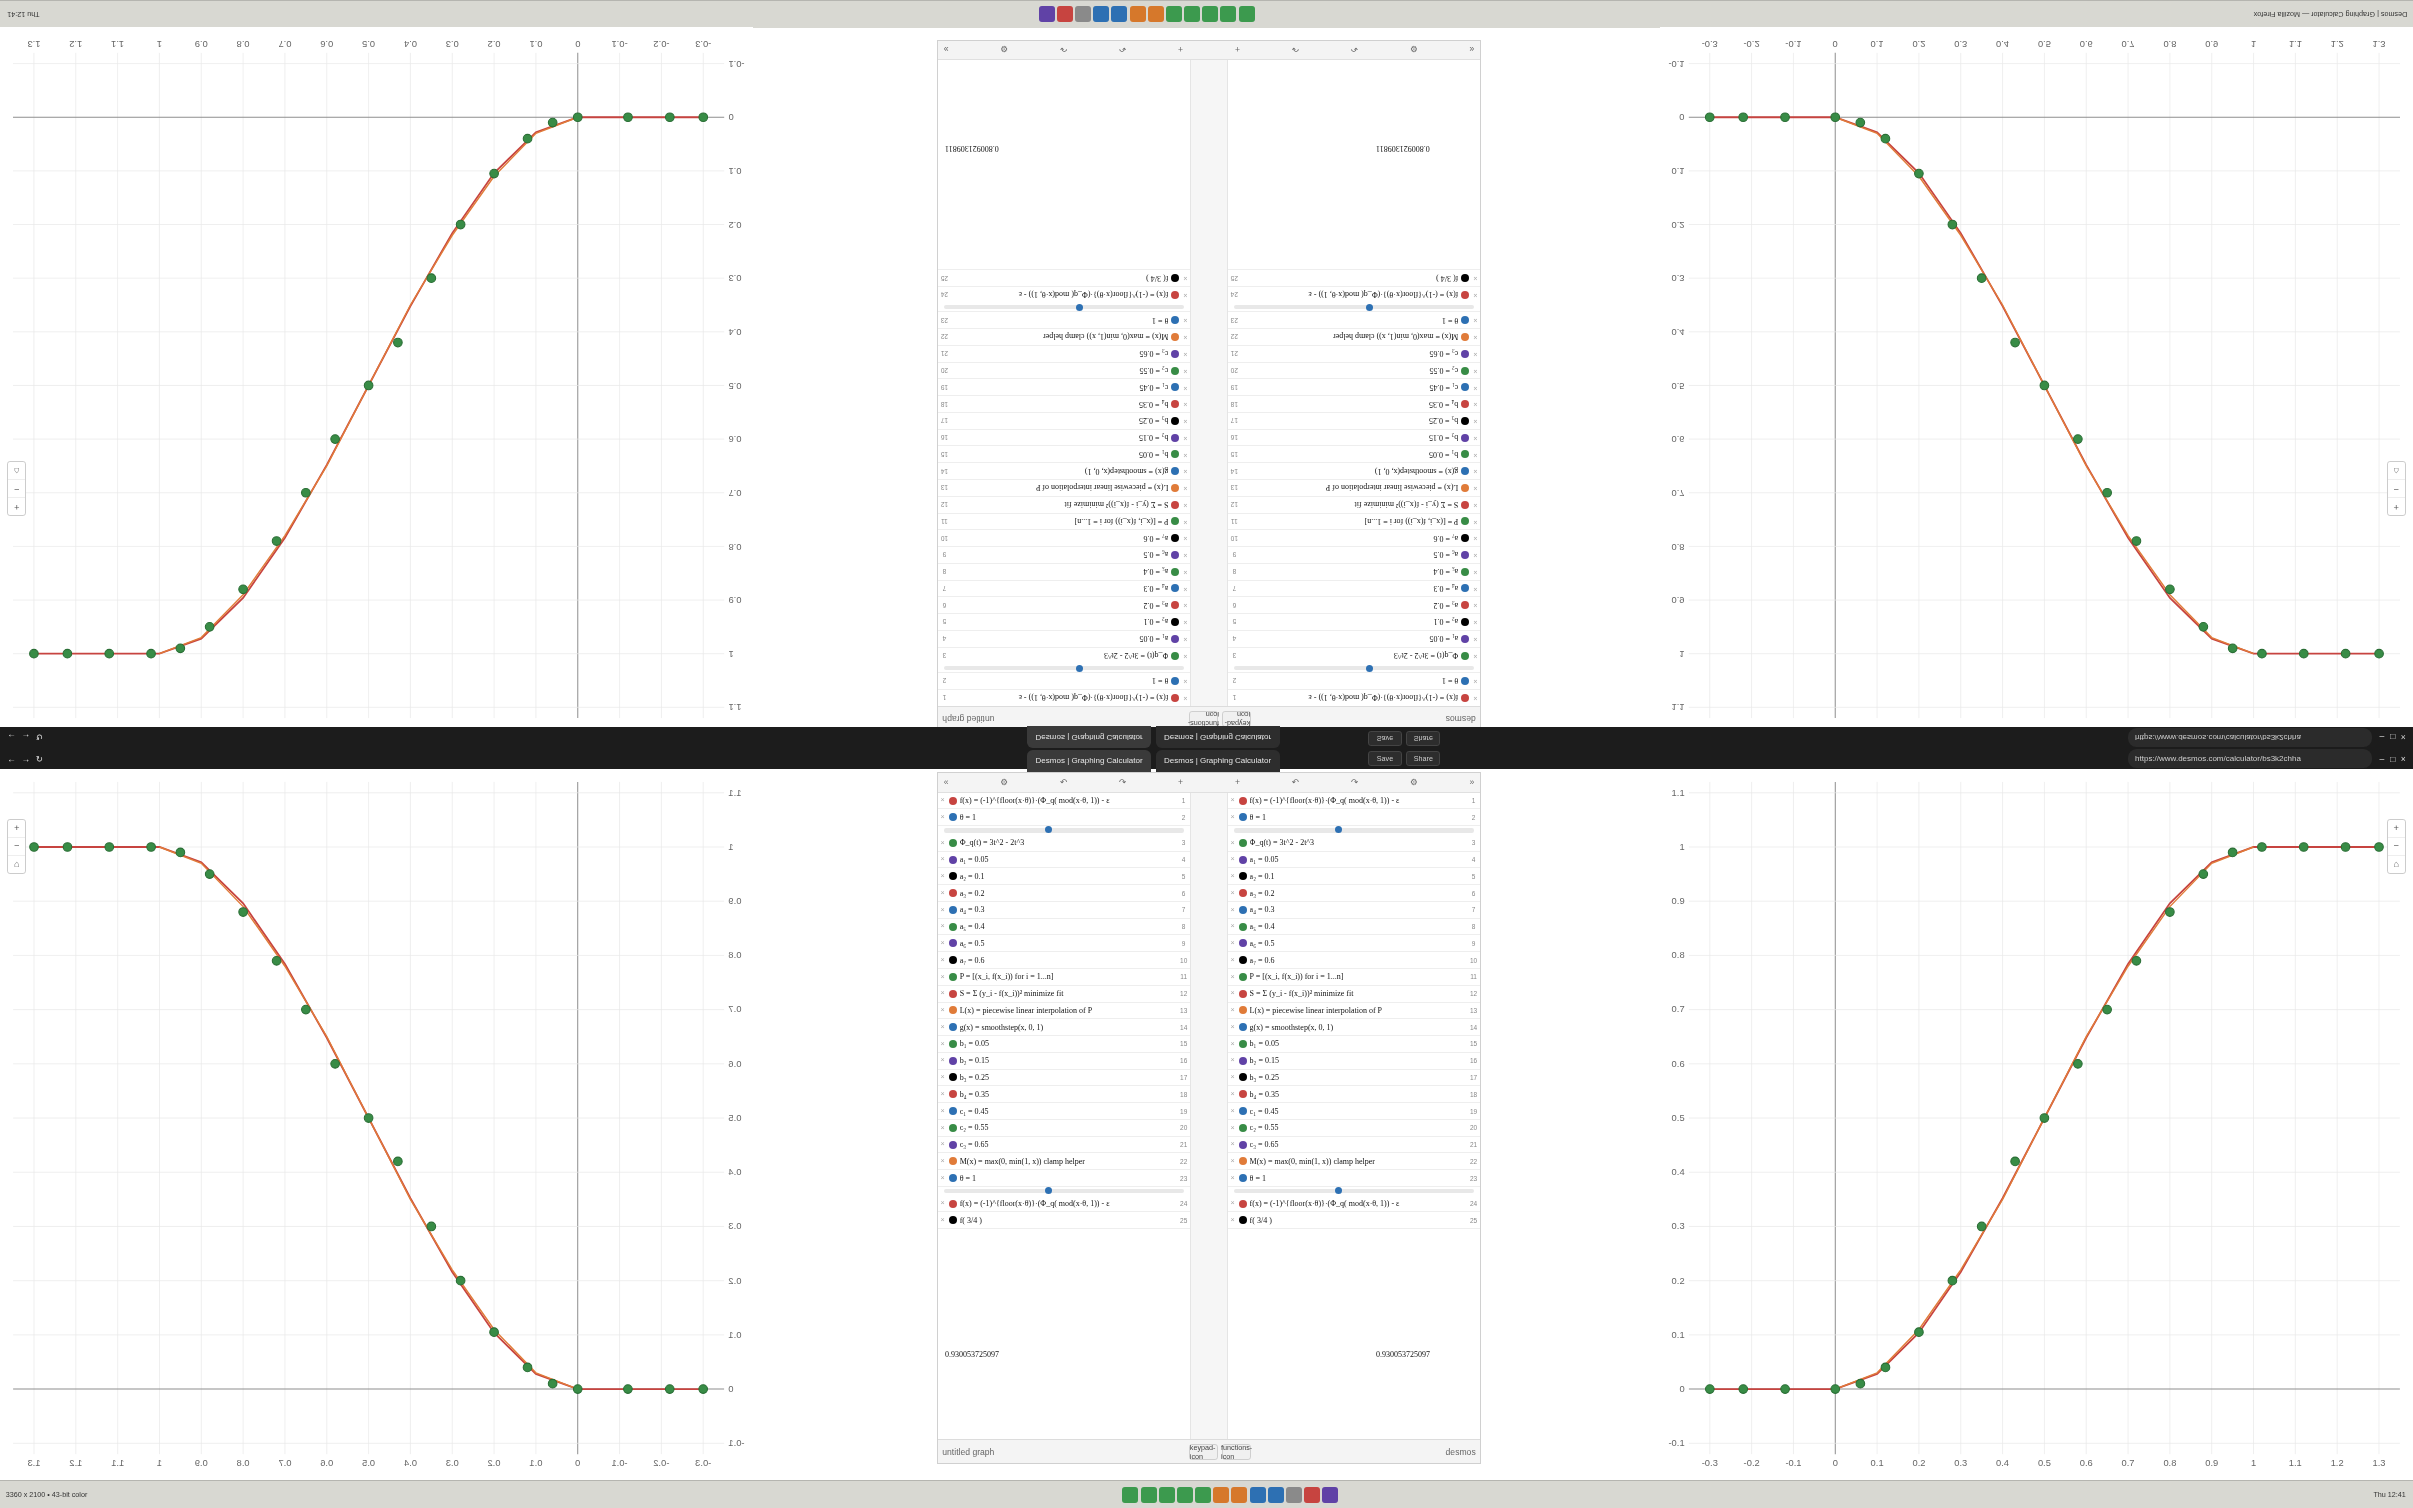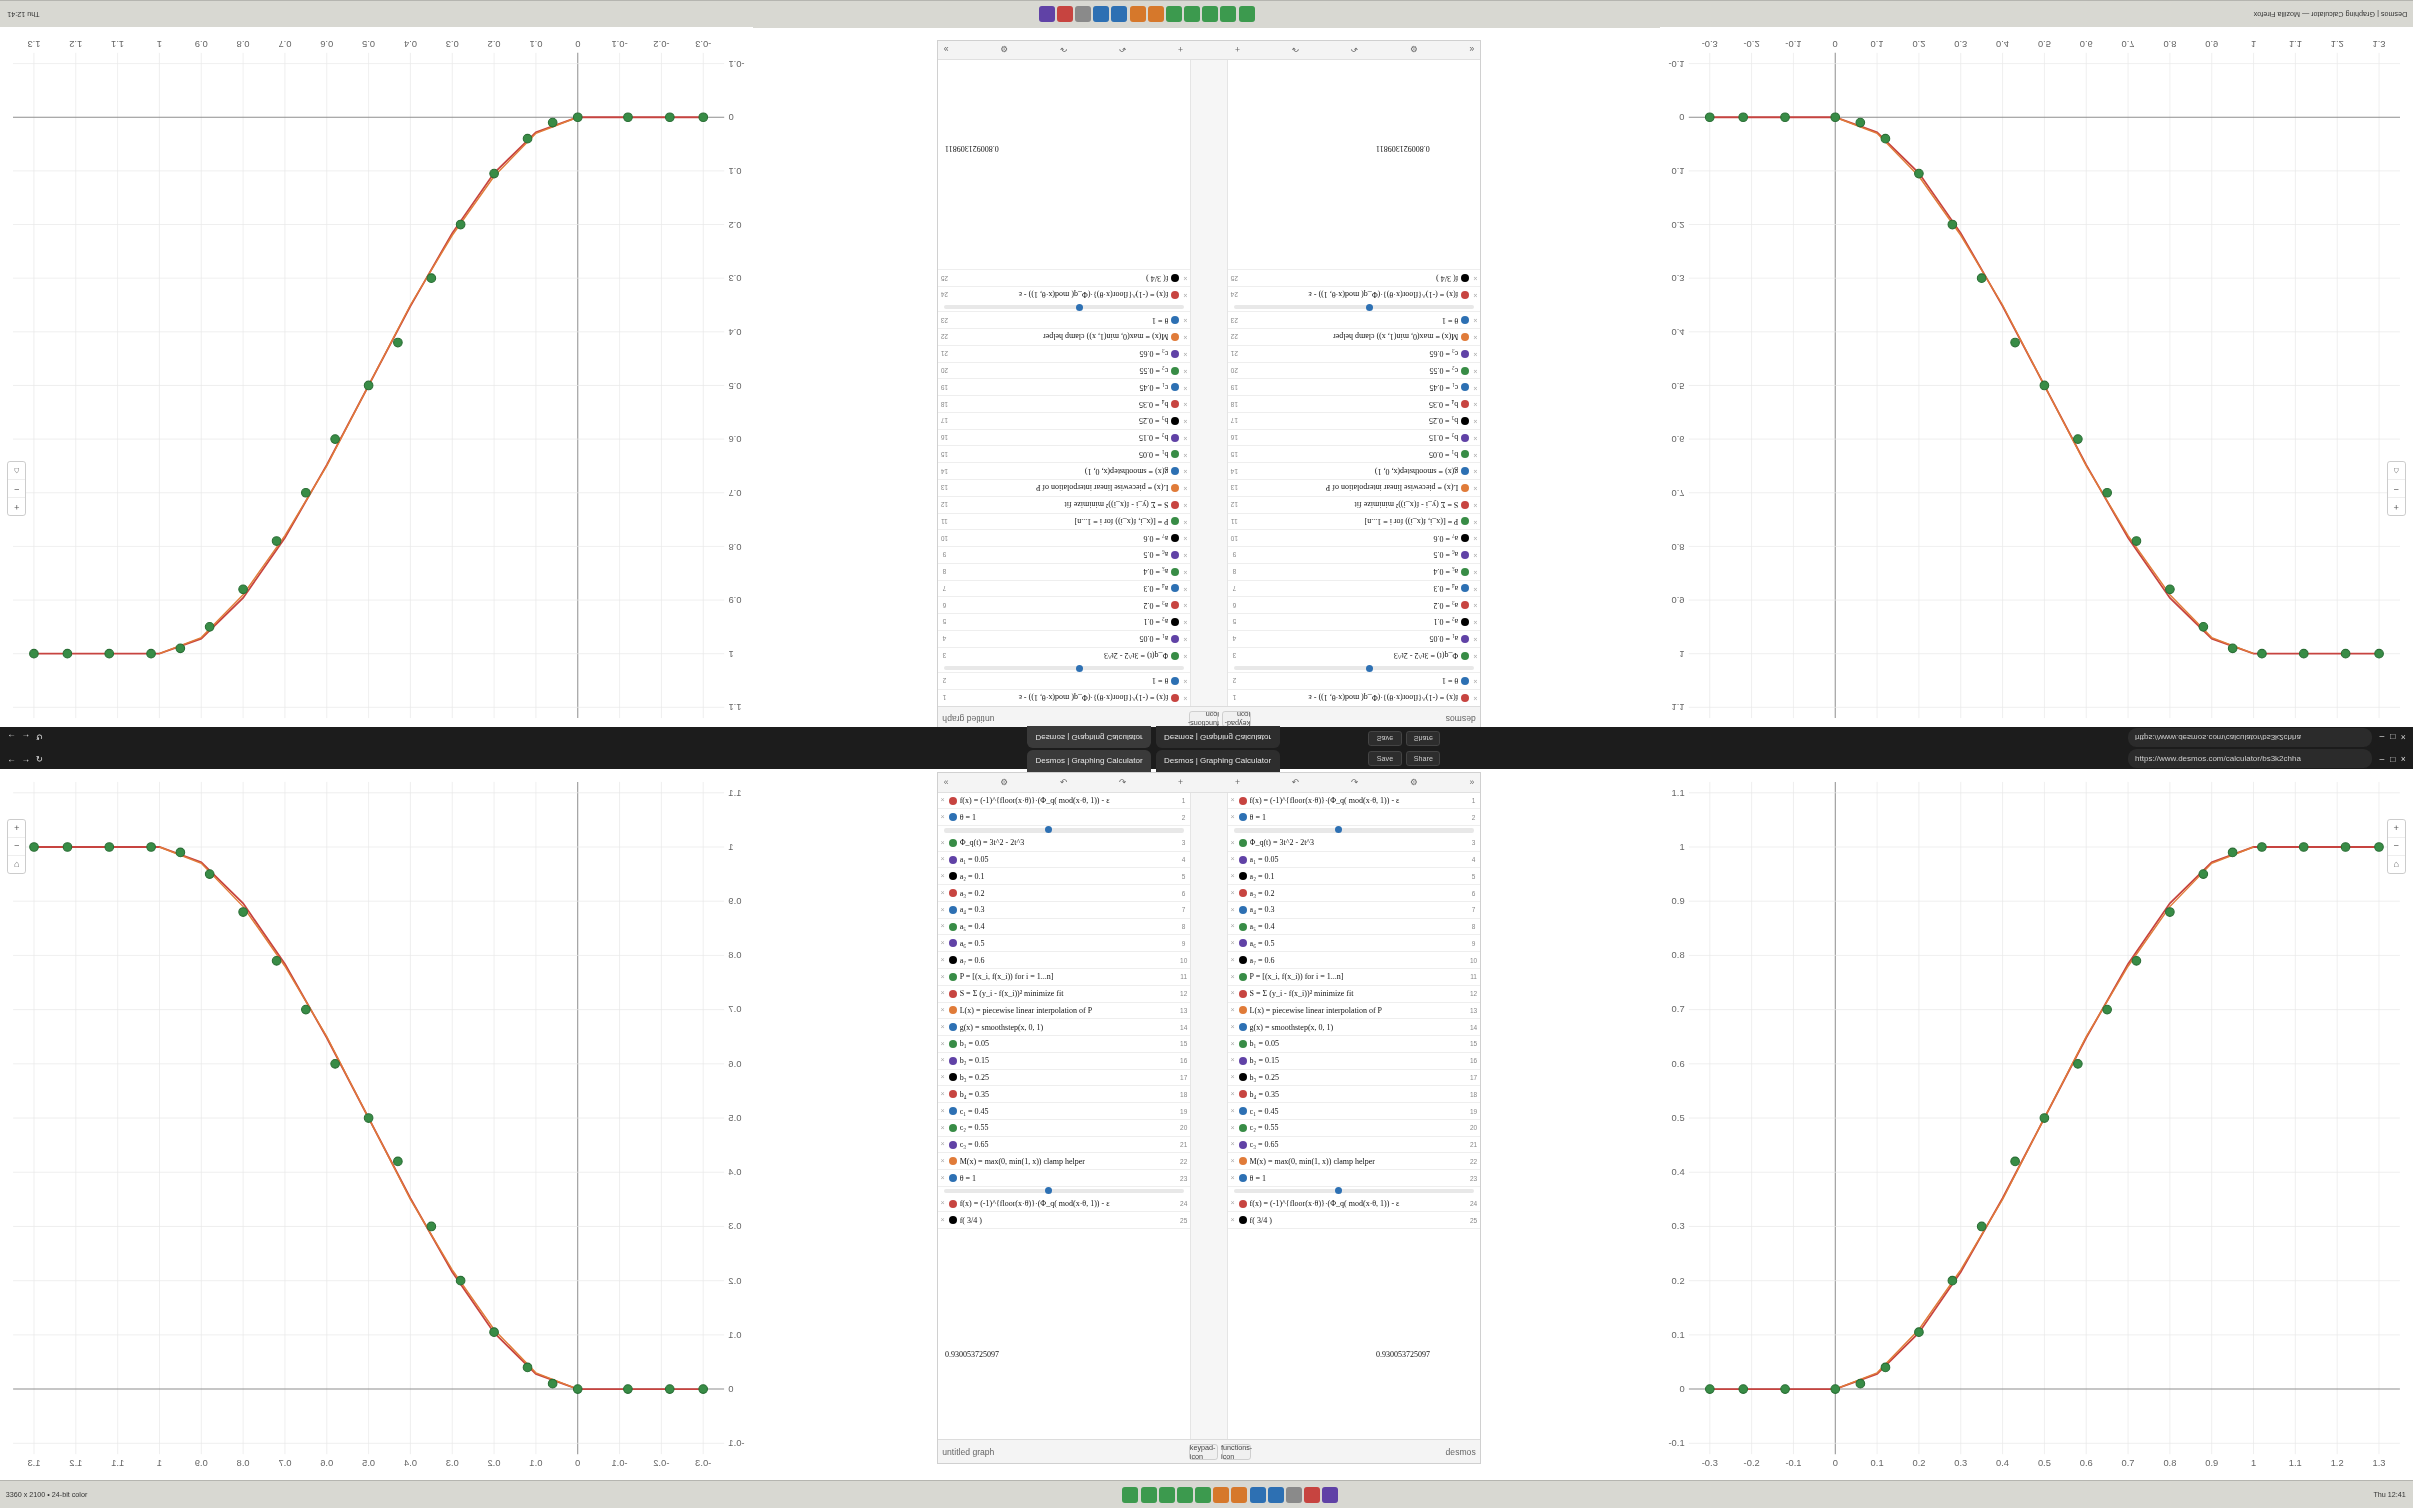--- a/index.html
+++ b/index.html
@@ -1201,21 +1201,21 @@
       </div>
       <span class="calc-title">desmos</span>
     </div>
   </div>
 
   <div class="readout" style="position:absolute;left:945px;top:1350px;">0.930053725097</div>
   <div class="readout" style="position:absolute;left:1376px;top:1350px;">0.930053725097</div>
 
   <div class="osbar bottom" style="bottom:0;">
     <div style="display:flex;align-items:center;gap:4.3px;padding-left:5.7px;">
-      <span class="tinytext">3360 x 2100  •  24-bit color</span>
+      <span class="tinytext">3360 x 2100  •  43-bit color</span>
     </div>
     <div class="dock" style="margin:0 auto;">
       <span class="dicon" style="background:#3c9a4e"></span>
       <span class="dicon" style="background:#3c9a4e"></span>
       <span class="dicon" style="background:#3c9a4e"></span>
       <span class="dicon" style="background:#3c9a4e"></span>
       <span class="dicon" style="background:#3c9a4e"></span>
       <span class="dicon" style="background:#d6782b"></span>
       <span class="dicon" style="background:#d6782b"></span>
       <span class="dicon" style="background:#2d70b3"></span>

